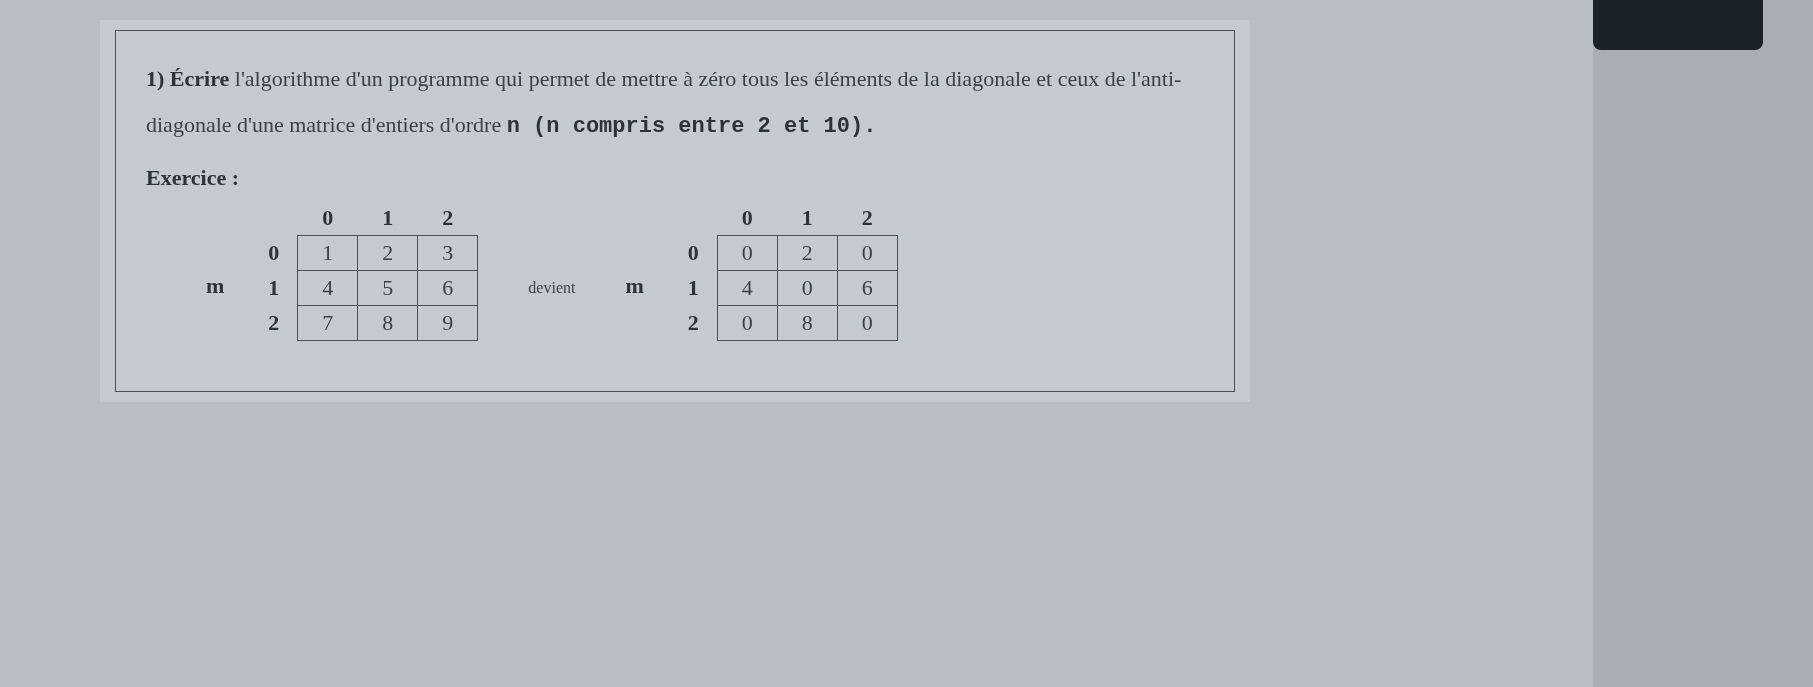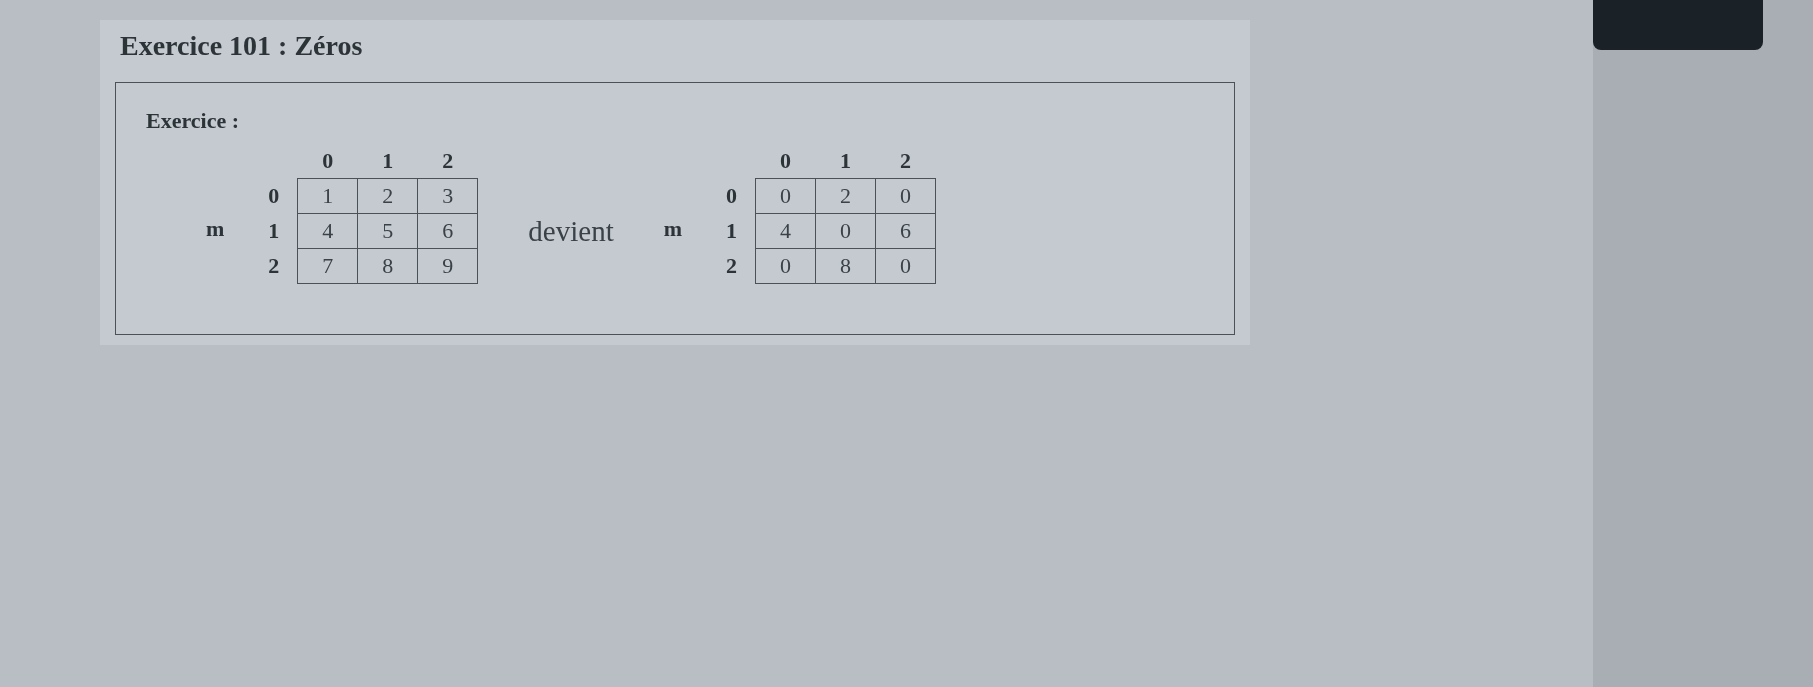--- a/index.html
+++ b/index.html
@@ -99,21 +99,21 @@
       background: #c4cad0;
     }
     .matrix .row-header {
       border: none;
       font-weight: bold;
       color: #2d3438;
       padding-right: 18px;
       background: transparent;
     }
     .devient {
-      font-size: 29px;
+      font-size: 16px;
       color: #3a4248;
       margin-top: 34px;
     }
     .question2 {
       font-size: 22px;
       color: #3a4248;
     }
     .question2 .bold-start {
       font-weight: bold;
       color: #2d3438;
@@ -136,24 +136,26 @@
       border-radius: 0 0 8px 8px;
     }
   </style>
 </head>
 <body>
 
 <div class="side-strip"></div>
 <div class="side-dark"></div>
 
 <div class="page-container">
-  <div class="exercise-title">Exercice 101 : Zéros</div>
 
   <div class="exercise-box">
 
+    <p class="question">
+      <span class="bold-start">1) Écrire</span><span> l'algorithme d'un programme qui permet de mettre à zéro tous les éléments de la diagonale et ceux de l'anti-diagonale d'une matrice d'entiers d'ordre </span><span class="mono-n">n</span><span class="mono-n"> (n compris entre 2 et 10).</span>
+    </p>
 
     <p class="example-label">Exercice :</p>
 
     <div class="matrices-row">
 
       <div class="matrix-block">
         <span class="matrix-label">m</span>
         <div class="matrix">
           <table>
             <tbody>

